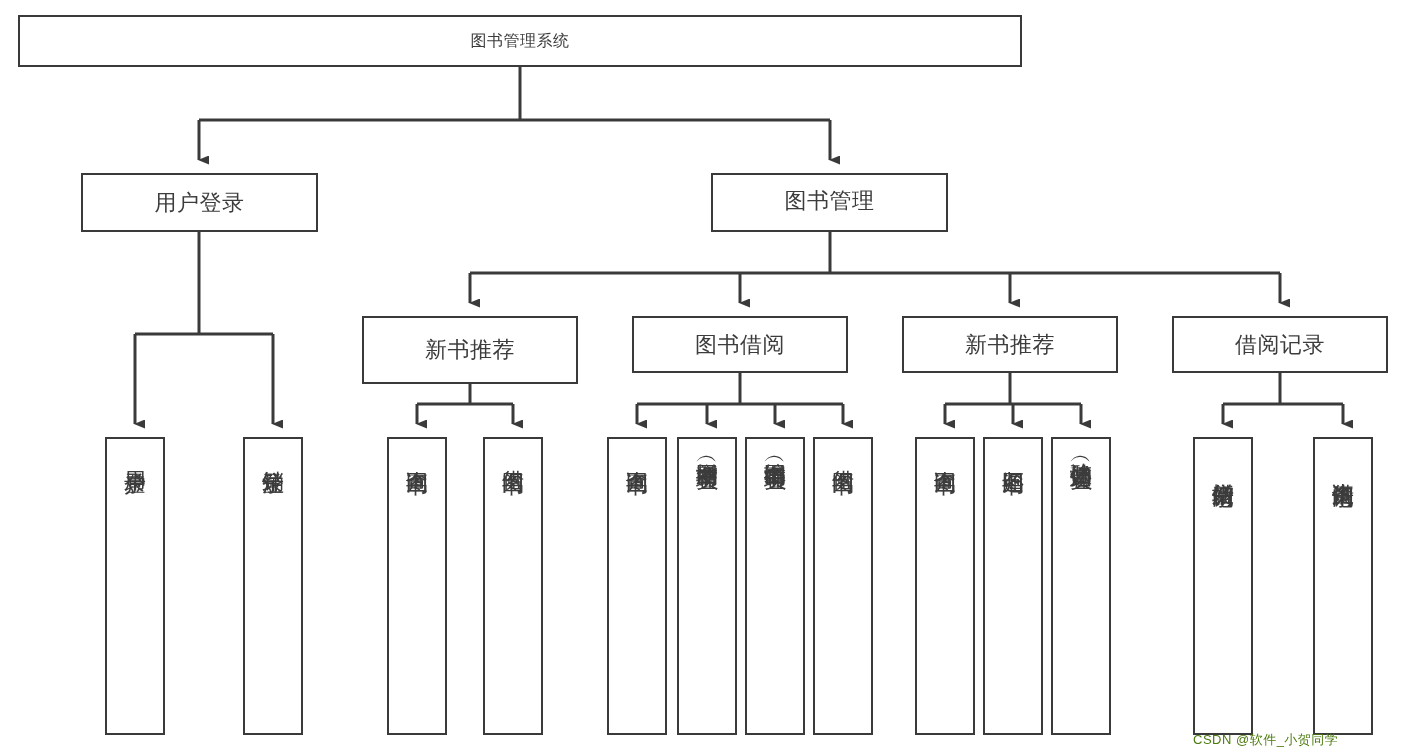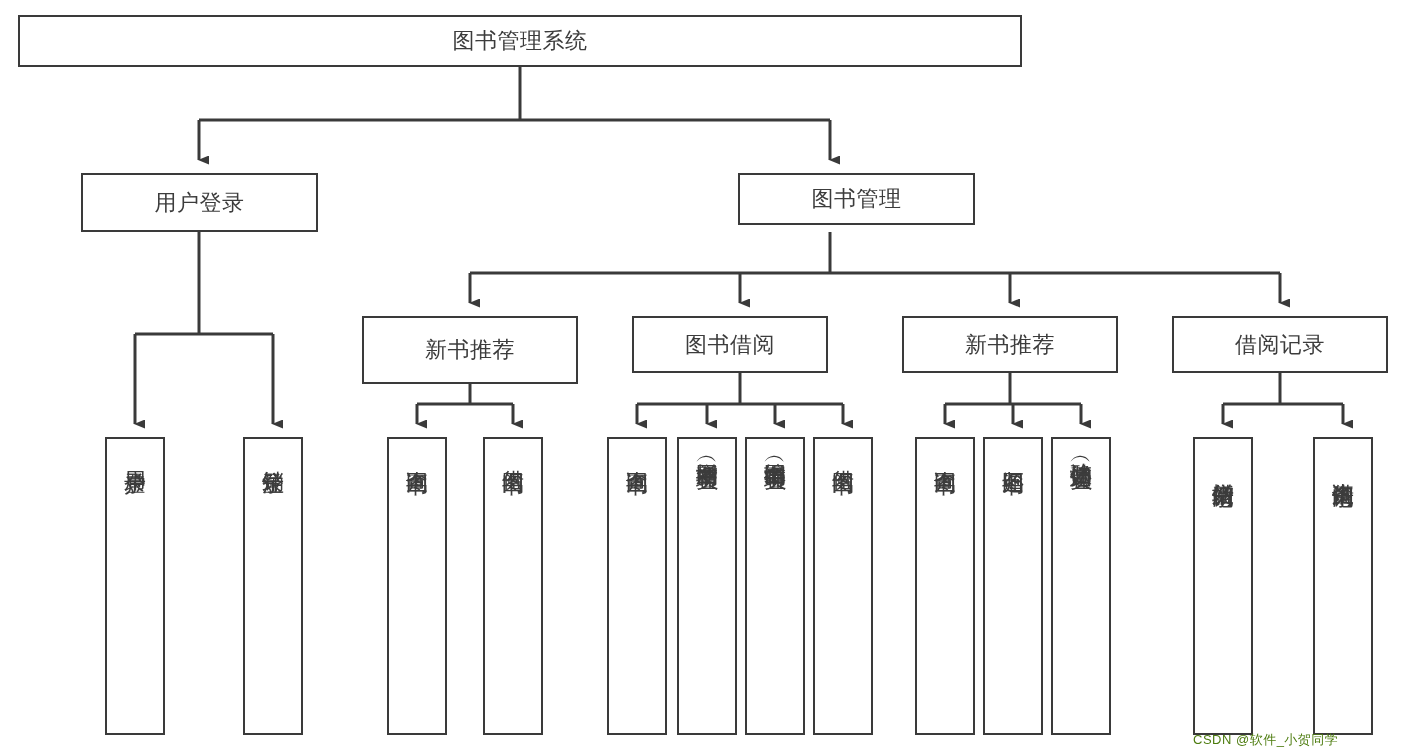--- a/index.html
+++ b/index.html
@@ -42,21 +42,21 @@
     display: block;
     line-height: 1.18;
     letter-spacing: 0.5px;
     color: #3c3c3c;
   }
   .node.horizontal .node-label {
     font-size: 22px;
     white-space: nowrap;
   }
   .node.root .node-label {
-    font-size: 22px;
+    font-size: 16px;
   }
   .node.vertical {
     align-items: flex-start;
     padding-top: 14px;
   }
   .node.vertical .node-label {
     writing-mode: vertical-rl;
     text-orientation: upright;
     font-size: 22px;
     line-height: 1.08;
@@ -131,29 +131,29 @@
   </svg>
 
   <div class="node root horizontal" style="left:18px; top:15px; width:1004px; height:52px;">
     <span class="node-label">图书管理系统</span>
   </div>
 
   <div class="node horizontal" style="left:81px; top:173px; width:237px; height:59px;">
     <span class="node-label">用户登录</span>
   </div>
 
-  <div class="node horizontal" style="left:738px; top:173px; width:237px; height:52px;">
+  <div class="node horizontal" style="left:711px; top:173px; width:237px; height:59px;font-family:Liberation Mono, monospace;">
     <span class="node-label">图书管理</span>
   </div>
 
   <div class="node horizontal" style="left:362px; top:316px; width:216px; height:68px;">
     <span class="node-label">新书推荐</span>
   </div>
 
-  <div class="node horizontal" style="left:632px; top:316px; width:196px; height:57px;">
+  <div class="node horizontal" style="left:632px; top:316px; width:216px; height:57px;">
     <span class="node-label">图书借阅</span>
   </div>
 
   <div class="node horizontal" style="left:902px; top:316px; width:216px; height:57px;">
     <span class="node-label">新书推荐</span>
   </div>
 
   <div class="node horizontal" style="left:1172px; top:316px; width:216px; height:57px;">
     <span class="node-label">借阅记录</span>
   </div>

